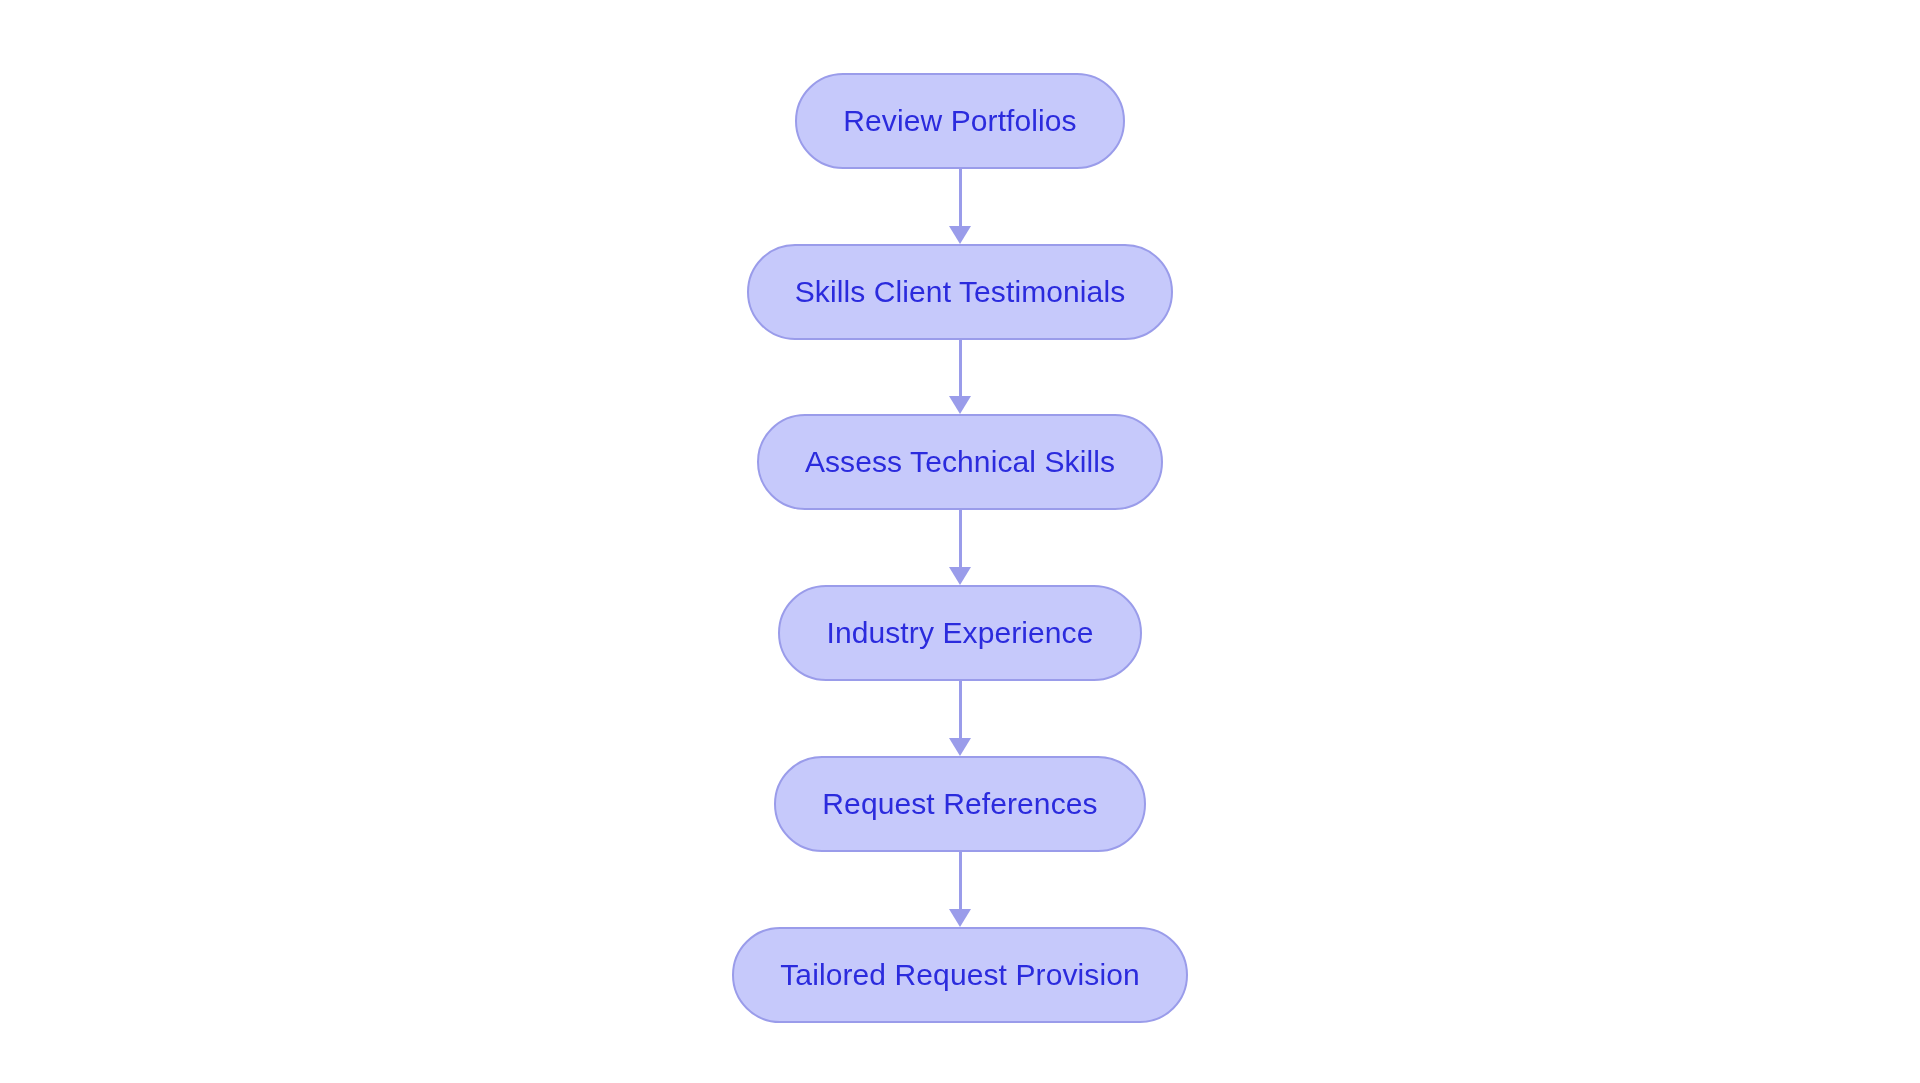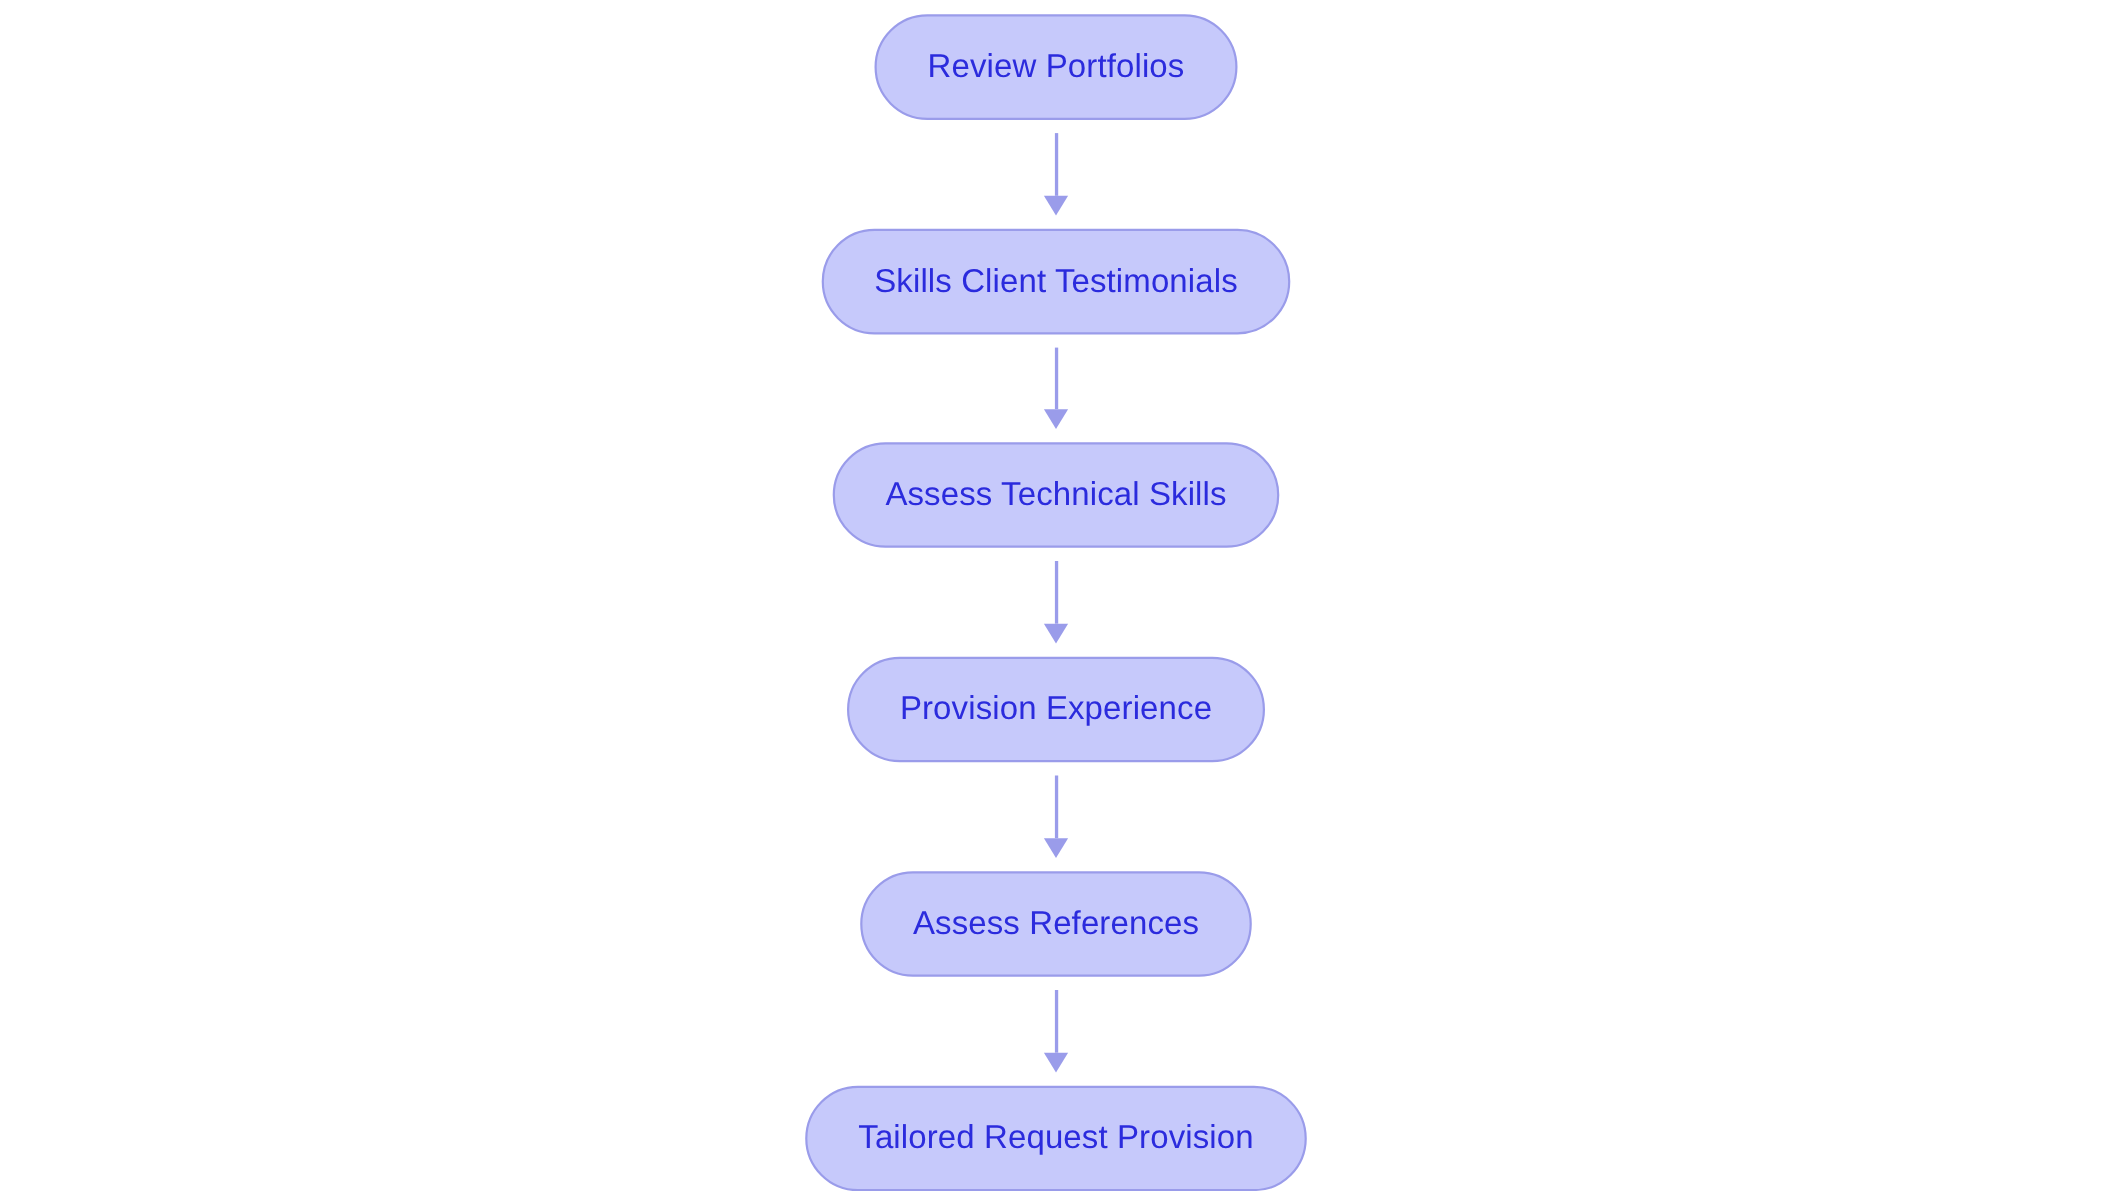--- a/index.html
+++ b/index.html
@@ -23,21 +23,21 @@
 
   .flow-column {
     position: absolute;
     left: 0;
     top: 0;
     width: 1920px;
     height: 1083px;
     display: flex;
     flex-direction: column;
     align-items: center;
-    justify-content: space-between;
+    justify-content: center;
     padding-top: 13px;
     box-sizing: border-box;
   }
 
   .node {
     box-sizing: border-box;
     height: 96px;
     display: flex;
     align-items: center;
     justify-content: center;
@@ -117,30 +117,30 @@
     <div class="node">
       <span class="node-label">Assess Technical Skills</span>
     </div>
 
     <div class="connector gap-3">
       <div class="connector-shaft"></div>
       <div class="connector-head"></div>
     </div>
 
     <div class="node">
-      <span class="node-label">Provision Experience</span>
+      <span class="node-label">Industry Experience</span>
     </div>
 
     <div class="connector gap-4">
       <div class="connector-shaft"></div>
       <div class="connector-head"></div>
     </div>
 
     <div class="node">
-      <span class="node-label">Assess References</span>
+      <span class="node-label">Request References</span>
     </div>
 
     <div class="connector gap-5">
       <div class="connector-shaft"></div>
       <div class="connector-head"></div>
     </div>
 
     <div class="node">
       <span class="node-label">Tailored Request Provision</span>
     </div>

